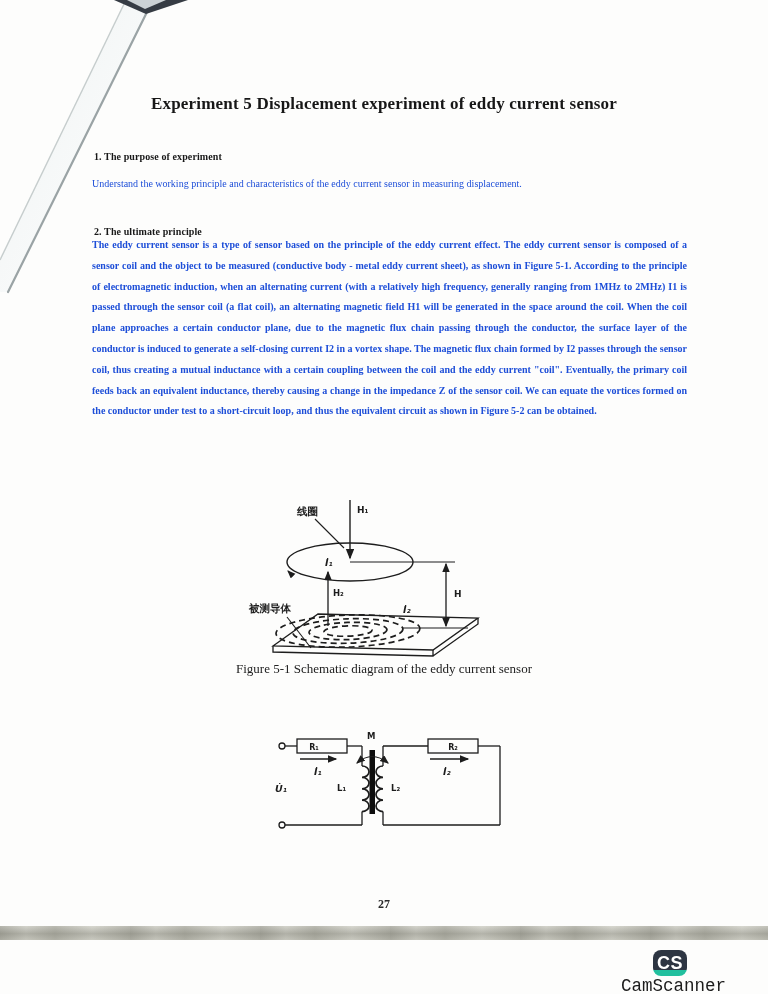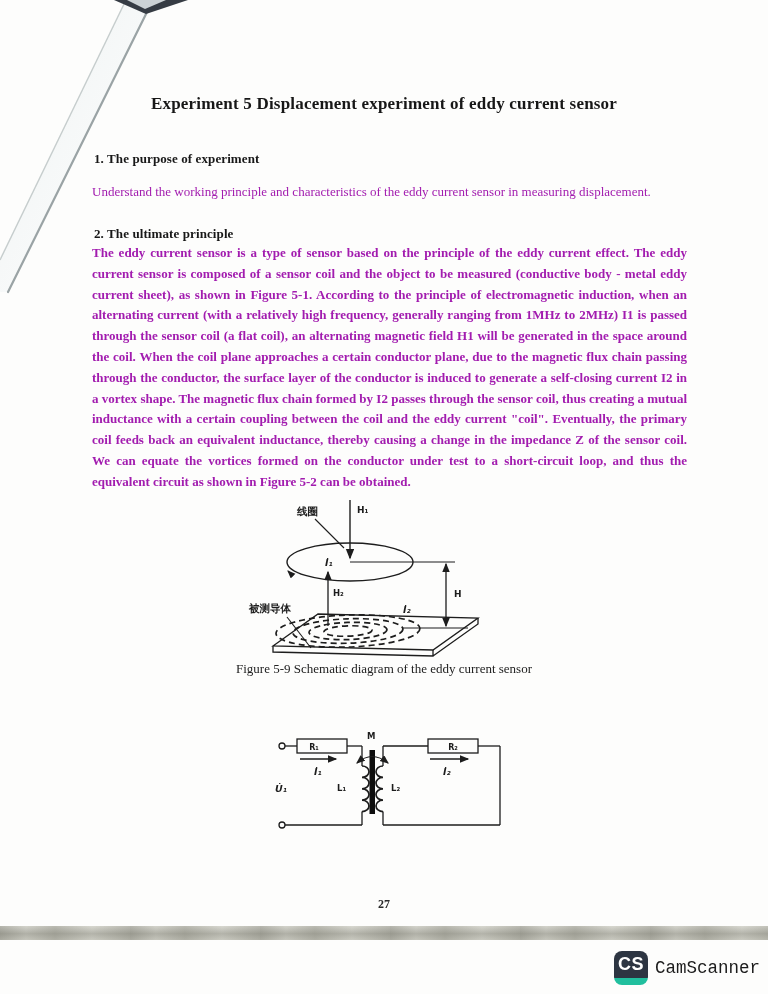--- a/index.html
+++ b/index.html
@@ -6,45 +6,45 @@
   .canvas{
     position:relative;width:768px;height:994px;background:#fdfdfc;
     overflow:hidden;font-family:"Liberation Serif",serif;color:#1f1f1f;padding-left:32px;
   }
   .abs{position:absolute;}
   .doc-title{
     top:94px;left:0;width:768px;text-align:center;
     font-size:17px;font-weight:bold;letter-spacing:.2px;color:#171717;
   }
   .sec-heading{
-    left:94px;font-size:13px;font-weight:bold;color:#181818;letter-spacing:.1px;
+    left:94px;font-size:10px;font-weight:bold;color:#181818;letter-spacing:.1px;
   }
   .body-text{
-    left:92px;width:595px;text-align:justify;font-size:13px;color:#a21caf;margin-top:8px;
+    left:92px;width:595px;text-align:justify;font-size:10px;color:#1d4ed8;
   }
   .purpose-text{top:173px;line-height:21.2px;}
   .principle-text{top:235px;line-height:20.8px;font-weight:bold;}
   .fig-caption{
     left:14px;width:740px;text-align:center;font-size:13px;color:#222;
   }
   .page-number{
     top:897px;left:14px;width:740px;text-align:center;
     font-size:12px;font-weight:bold;color:#2a2a2a;
   }
   .scan-band{
     top:926px;left:0;width:768px;height:14px;
     background:
       repeating-linear-gradient(90deg,
         rgba(125,125,114,.38) 0px, rgba(196,196,186,.25) 26px,
         rgba(140,140,128,.40) 55px, rgba(214,214,204,.22) 92px,
         rgba(132,132,120,.36) 130px),
       linear-gradient(180deg,#d9d9d2 0%,#aaaaa1 55%,#c6c6bd 100%);
   }
   .scanner-footer{
-    top:950px;left:614px;height:36px;display:flex;align-items:center;
+    top:950px;left:614px;height:36px;display:flex;align-items:center;flex-direction:column;
   }
   .cs-badge{
     width:34px;height:34px;border-radius:8px;
     background:linear-gradient(180deg,#2d3542 0%,#2d3542 78%,#21bf9e 78%,#21bf9e 100%);
     display:flex;align-items:flex-start;justify-content:center;
   }
   .cs-badge span{
     font-family:"Liberation Sans",sans-serif;font-weight:bold;
     font-size:18px;color:#ffffff;line-height:26px;letter-spacing:.5px;
   }
@@ -113,21 +113,21 @@
       <ellipse cx="105" cy="133" rx="55" ry="12.2"></ellipse>
       <ellipse cx="105" cy="133" rx="39" ry="8.6"></ellipse>
       <ellipse cx="105" cy="133" rx="24" ry="5.2"></ellipse>
     </g>
     <text x="160" y="115" font-size="9.5" font-weight="bold" font-style="italic" fill="#1d1d1d">İ₂</text>
 
     <text x="6" y="114" font-size="10.5" font-weight="bold" fill="#1d1d1d">被测导体</text>
     <line x1="44" y1="119" x2="68" y2="150" stroke="#1d1d1d" stroke-width="1.1"></line>
   </svg>
 
-  <div class="abs fig-caption" style="top:661px">Figure 5-9 Schematic diagram of the eddy current sensor</div>
+  <div class="abs fig-caption" style="top:661px">Figure 5-1 Schematic diagram of the eddy current sensor</div>
 
   <svg class="abs" style="top:726px;left:270px" width="245" height="125" viewBox="0 0 245 125">
     <defs>
       <marker id="ah2" orient="auto-start-reverse" markerWidth="9" markerHeight="8" refX="6.5" refY="3">
         <path d="M0,0 L7.5,3 L0,6 z" fill="#1d1d1d"></path>
       </marker>
     </defs>
     <g stroke="#1d1d1d" stroke-width="1.3" fill="none">
 
       <circle cx="12" cy="20" r="3"></circle>

